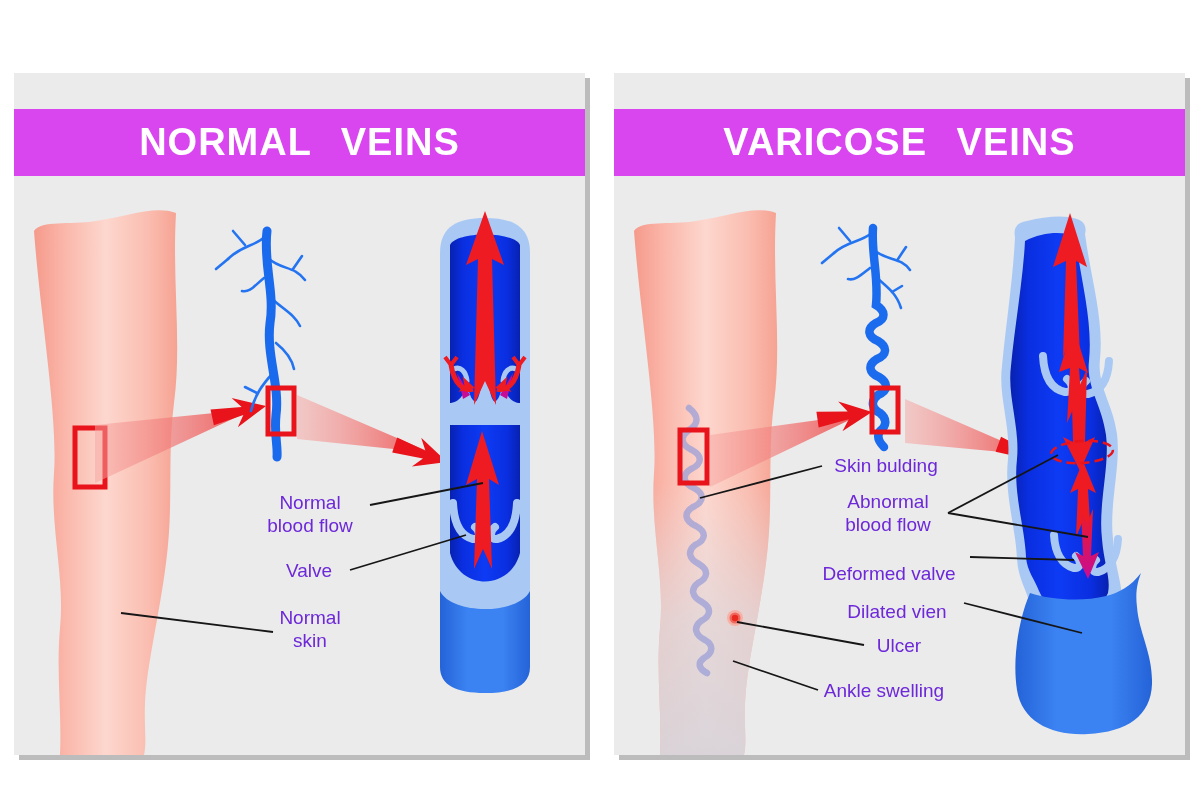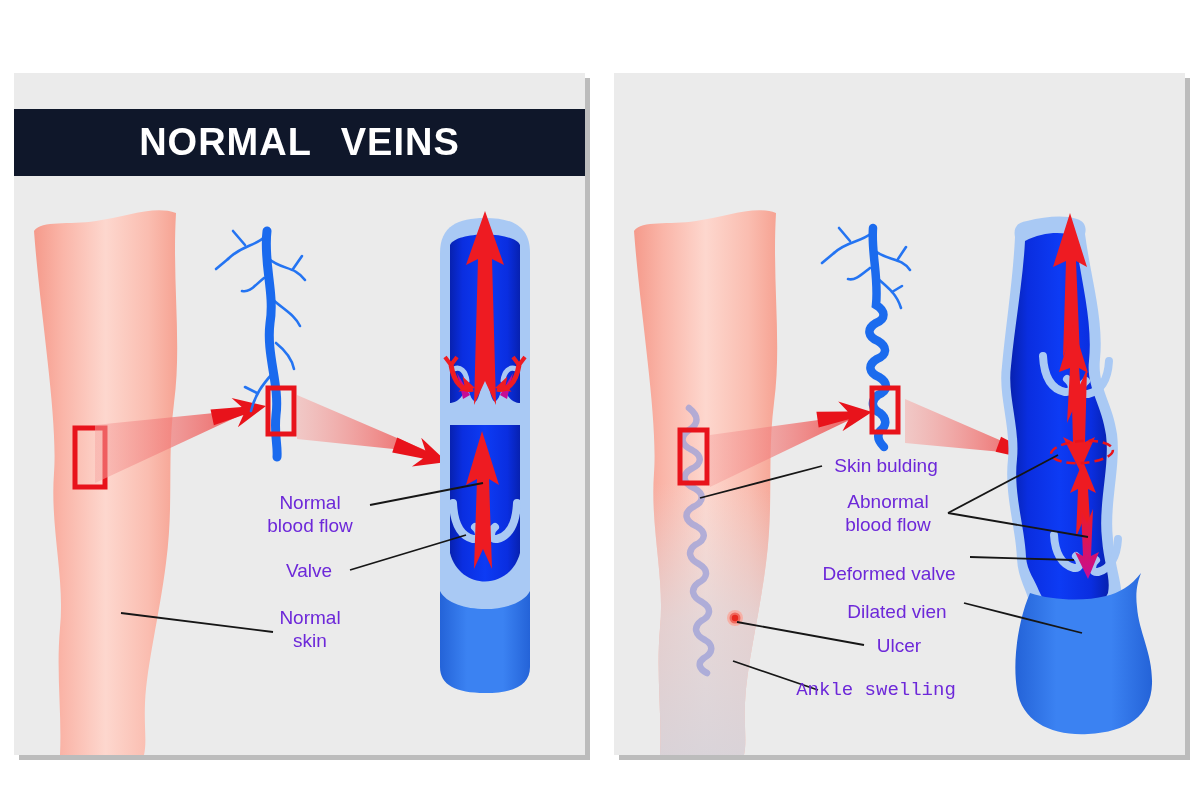--- a/index.html
+++ b/index.html
@@ -10,21 +10,21 @@
   }
   .panel{
     position:absolute;top:73px;width:571px;height:682px;
     background:#ebebeb;
     box-shadow:5px 5px 0 #bcbcbc;
   }
   #panel-normal{left:14px;}
   #panel-varicose{left:614px;}
   .banner{
     position:absolute;left:0;top:36px;width:100%;height:67px;
-    background:#0f172a;
+    background:#d946ef;
     display:flex;align-items:center;justify-content:center;
   }
   .banner .banner-text{
     color:#ffffff;font-weight:bold;font-size:38px;
     letter-spacing:1px;word-spacing:18px;
     font-family:"Liberation Sans",sans-serif;
   }
   .art{position:absolute;left:0;top:0;width:571px;height:682px;}
   .lbl{
     position:absolute;transform:translate(-50%,-50%);
@@ -35,21 +35,21 @@
   
   .lbl-nbf{left:296px;top:441px;}
   .lbl-valve{left:295px;top:497px;}
   .lbl-nskin{left:296px;top:556px;}
   
   .lbl-skinb{left:272px;top:392px;}
   .lbl-abf{left:274px;top:440px;}
   .lbl-defv{left:275px;top:500px;}
   .lbl-dil{left:283px;top:529px;margin-top:9px;}
   .lbl-ulcer{left:285px;top:572px;text-align:right;}
-  .lbl-ankle{left:262px;top:617px;font-family:Liberation Mono, monospace;}
+  .lbl-ankle{left:270px;top:617px;}
 </style>
 </head>
 <body>
 
 <div class="panel" id="panel-normal">
   <div class="banner">
     <span class="banner-text">NORMAL VEINS</span>
   </div>
 
   <svg class="art" viewBox="0 0 571 682">
@@ -186,20 +186,23 @@
   </svg>
 
   <div class="lbl lbl-nbf">Normal
 blood flow</div>
   <div class="lbl lbl-valve">Valve</div>
   <div class="lbl lbl-nskin">Normal
 skin</div>
 </div>
 
 <div class="panel" id="panel-varicose">
+  <div class="banner">
+    <span class="banner-text">VARICOSE VEINS</span>
+  </div>
 
   <svg class="art" viewBox="0 0 571 682">
 
     <g>
       <path fill="url(#legGrad)" d="M 20 158 C 28 147 55 152 82 148 C 112 144 140 132 162 140
         C 158 210 168 270 160 330 C 153 385 160 430 152 490 C 145 545 133 590 131 630
         C 130 655 133 668 130 682 L 46 682 C 48 640 42 600 46 555 C 51 505 36 455 40 400
         C 44 345 26 240 20 158 Z"></path>
       <path fill="url(#grayLeg)" d="M 20 158 C 28 147 55 152 82 148 C 112 144 140 132 162 140
         C 158 210 168 270 160 330 C 153 385 160 430 152 490 C 145 545 133 590 131 630

